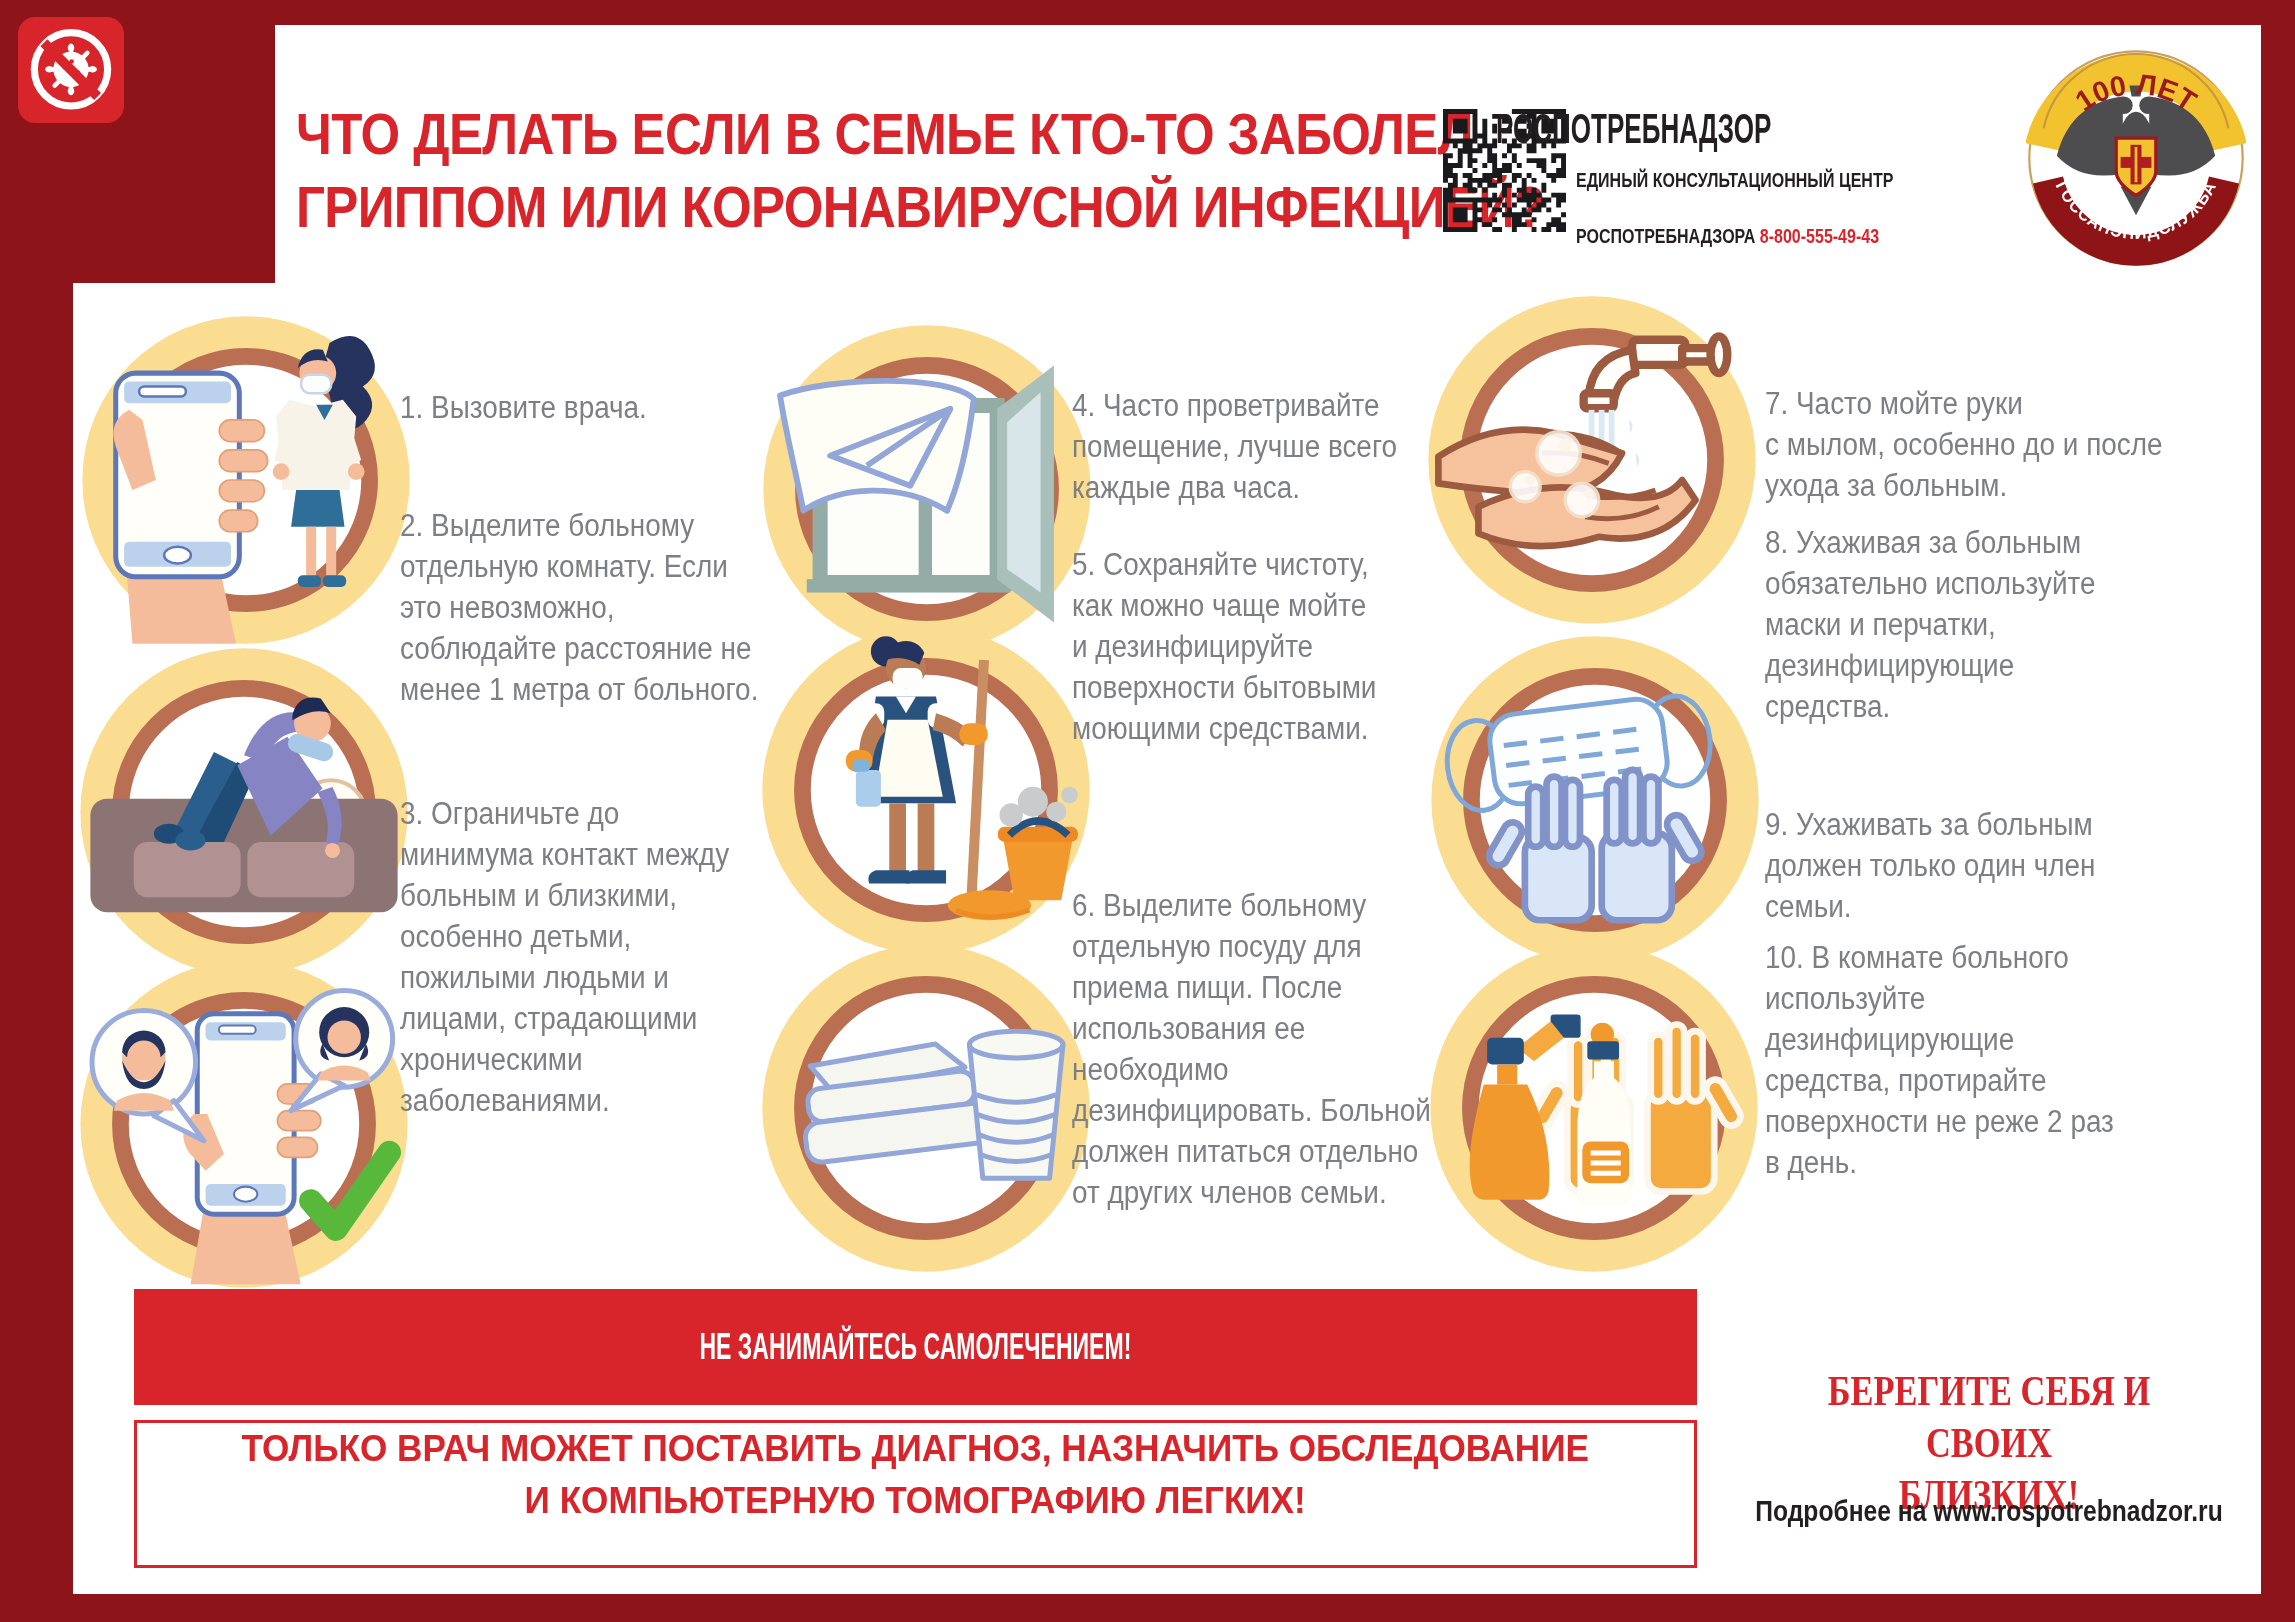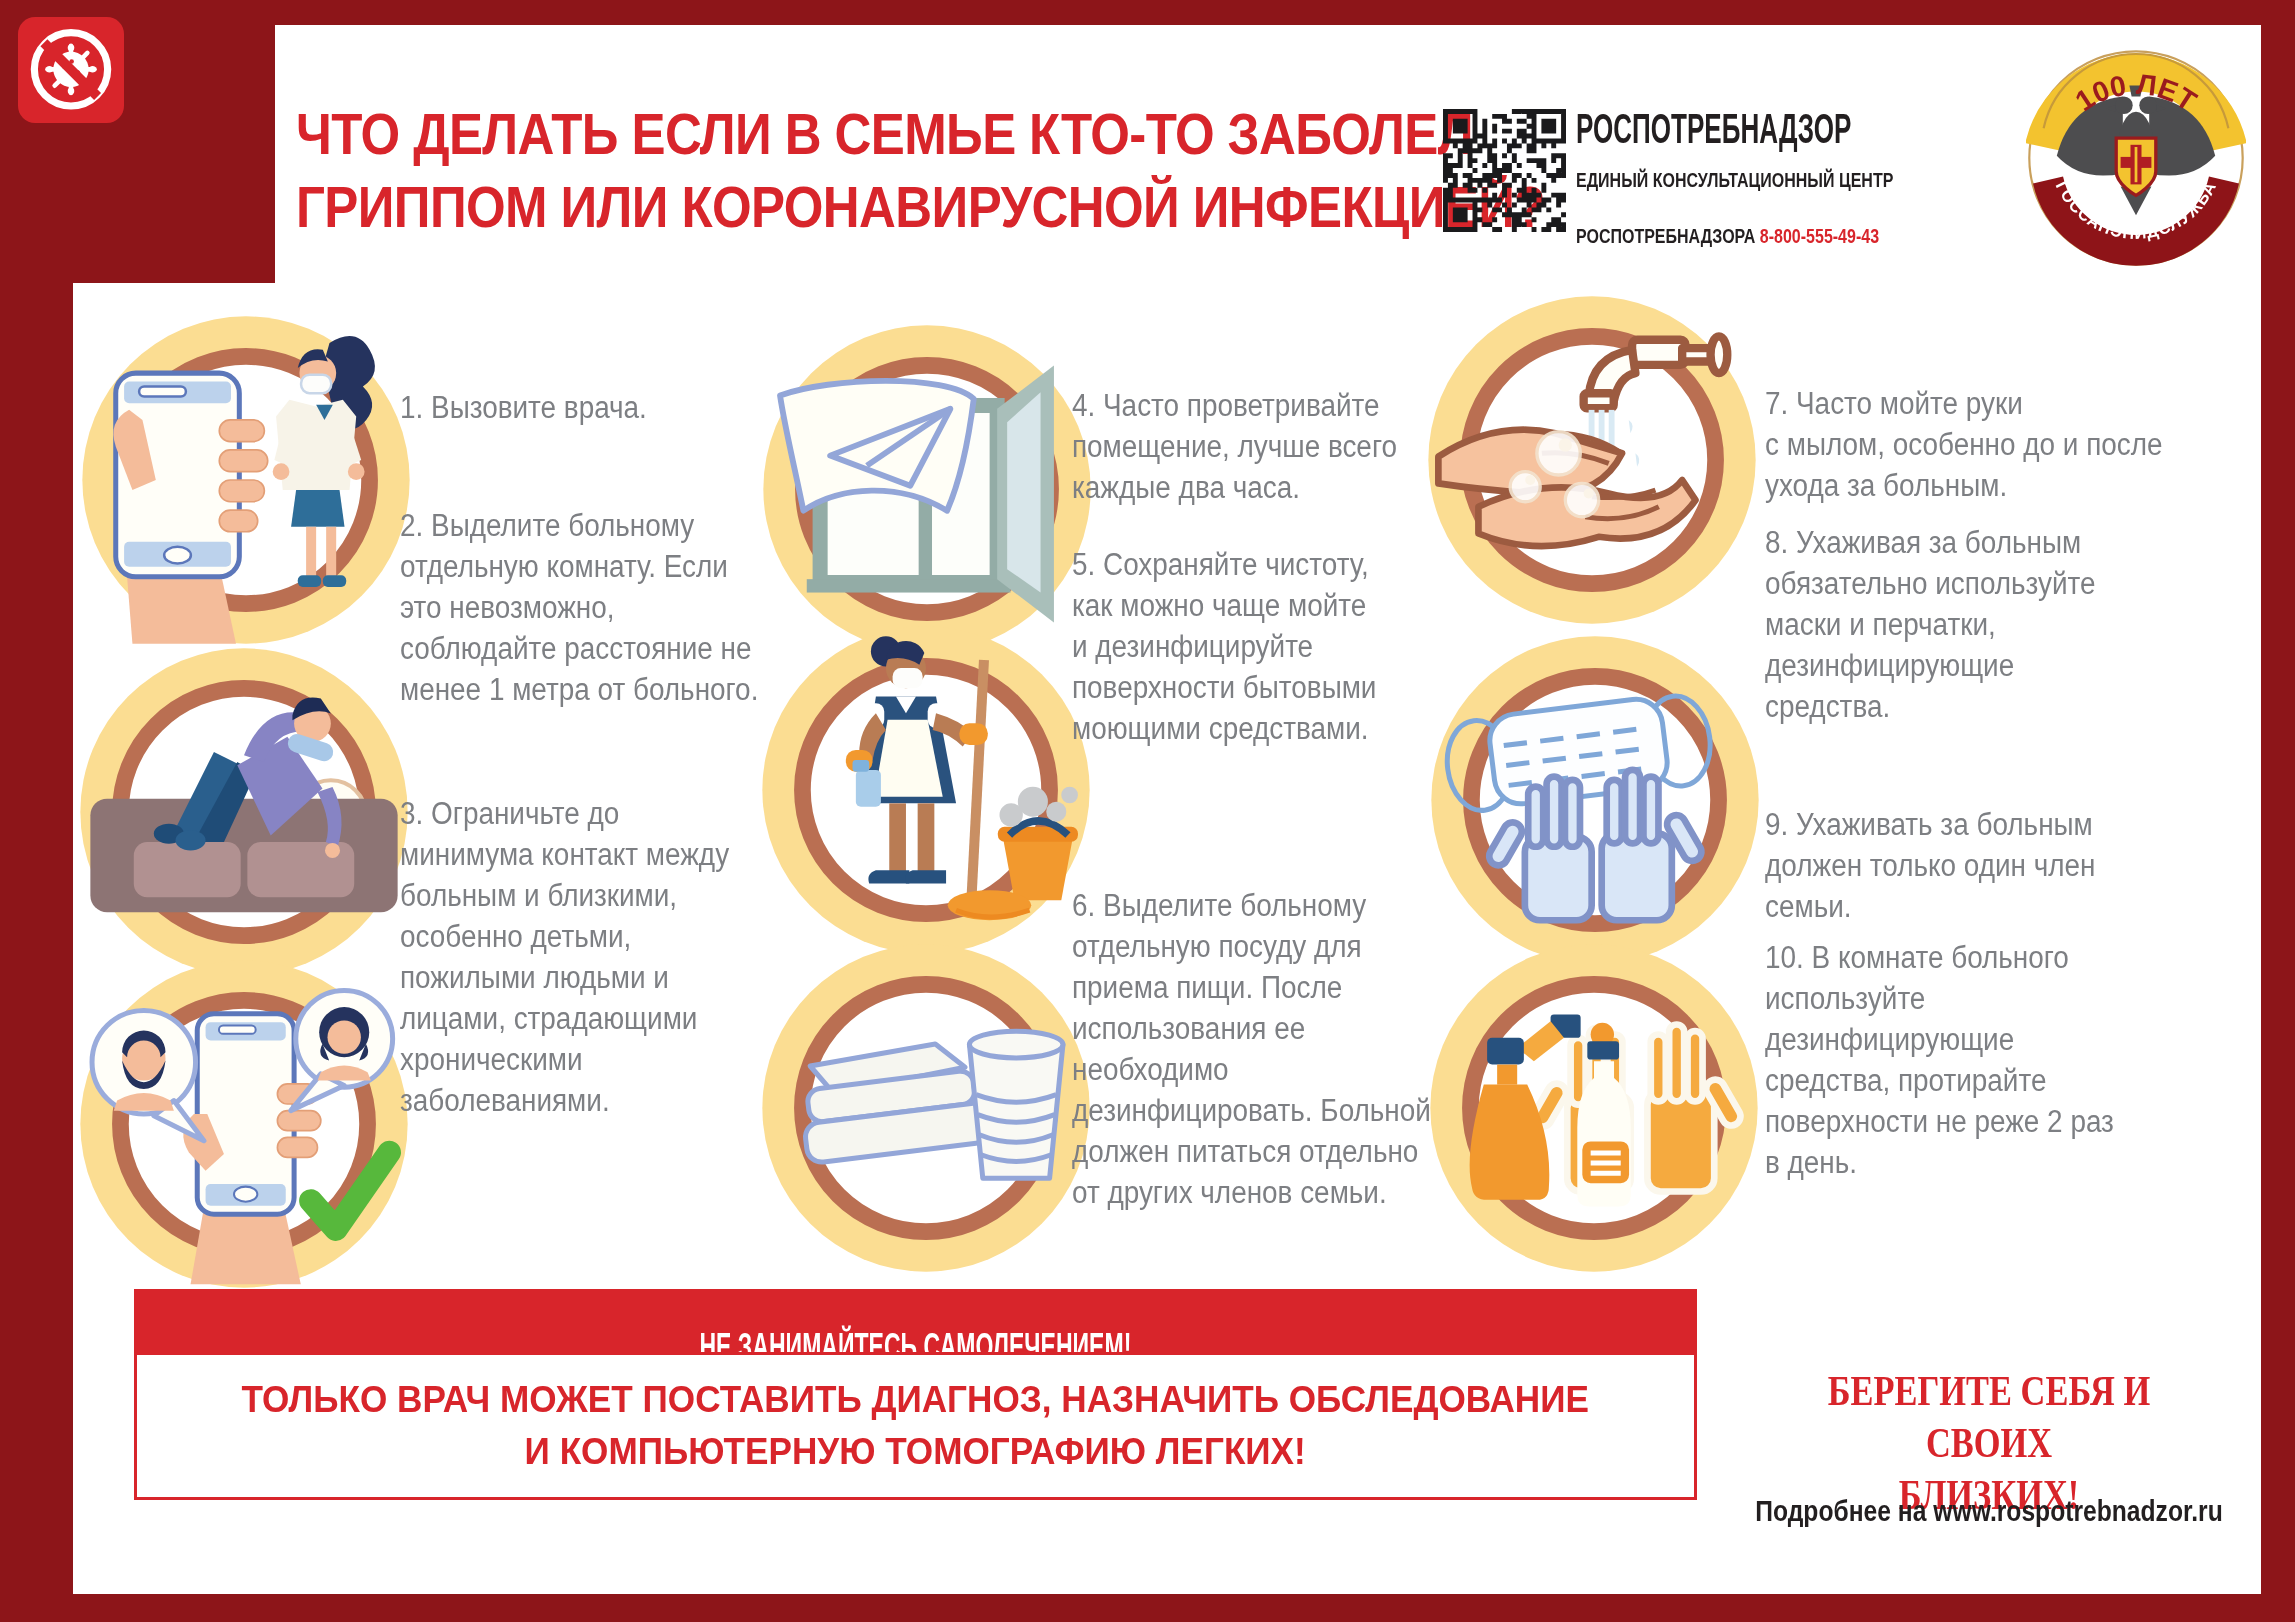--- a/index.html
+++ b/index.html
@@ -12,38 +12,38 @@
   .frame-bottom{left:0;bottom:0;width:2295px;height:29px;}
   .frame-left{left:0;top:0;width:73px;height:1623px;}
   .frame-right{right:0;top:0;width:34px;height:1623px;}
   .corner-block{left:0;top:0;width:275px;height:283px;background:#8D1519;}
   .virus-square{left:18.3px;top:17px;width:106px;height:106px;background:#D8252B;border-radius:17px;}
   
   .title{left:296px;top:97px;color:#D8252B;font-weight:bold;font-size:58px;line-height:73px;
     white-space:pre-line;}
   .title>span{display:inline-block;transform:scaleX(.88);transform-origin:0 0;letter-spacing:-0.7px;}
   .qr{left:1443px;top:109px;width:123px;height:123px;}
-  .org-name{left:1576px;top:106px;color:#231F20;font-weight:bold;font-size:42px;line-height:46px;}
+  .org-name{left:1496px;top:106px;color:#231F20;font-weight:bold;font-size:42px;line-height:46px;}
   .org-name>span{display:inline-block;transform:scaleX(.62);transform-origin:0 0;}
   .center-line{left:1576px;color:#231F20;font-weight:bold;font-size:20px;line-height:23.6px;white-space:nowrap;}
   .center-line>span{display:inline-block;transform:scaleX(.8);transform-origin:0 0;}
   .cl1{top:169px;} .cl2{top:197px;margin-top:28px;}
   .phone-red{color:#D8252B;}
   .emblem{left:2026px;top:48px;width:220px;height:220px;}
   
   .step-text{color:#7D7F83;font-size:31px;line-height:41px;white-space:pre-line;
     transform:scaleX(.9);transform-origin:0 0;width:523px;}
   .icon{width:334px;height:334px;}
   .icon svg{overflow:visible;display:block;}
   
   .banner-warning{left:134px;top:1277px;width:1563px;height:116px;background:#D8252B;
     display:flex;align-items:center;justify-content:center;margin-top:12px;}
   .banner-warning span{color:#fff;font-weight:bold;font-size:36px;transform:scaleX(.64);white-space:nowrap;}
-  .banner-doctor{left:134px;top:1352px;width:1563px;height:148px;background:#fff;
-    border:3.3px solid #D8252B;box-sizing:border-box;display:flex;align-items:center;justify-content:center;}
+  .banner-doctor{left:134px;top:1420px;width:1563px;height:148px;background:#fff;
+    border:3.3px solid #D8252B;box-sizing:border-box;display:flex;justify-content:center;}
   .banner-doctor span{color:#D8252B;font-weight:bold;font-size:37px;line-height:52px;text-align:center;
     white-space:pre-line;display:inline-block;transform:scaleX(.95);}
   .care{left:1714px;top:1365px;width:550px;text-align:center;font-family:Liberation Serif, serif;}
   .care span{display:inline-block;color:#D8252B;font-weight:bold;font-size:43px;line-height:52px;
     white-space:pre-line;transform:scaleX(.8);transform-origin:50% 0;}
   .more{left:1714px;top:1495px;width:550px;text-align:center;}
   .more span{display:inline-block;color:#231F20;font-weight:bold;font-size:29px;
     white-space:nowrap;transform:scaleX(.85);transform-origin:50% 0;}
 </style>
 </head>

